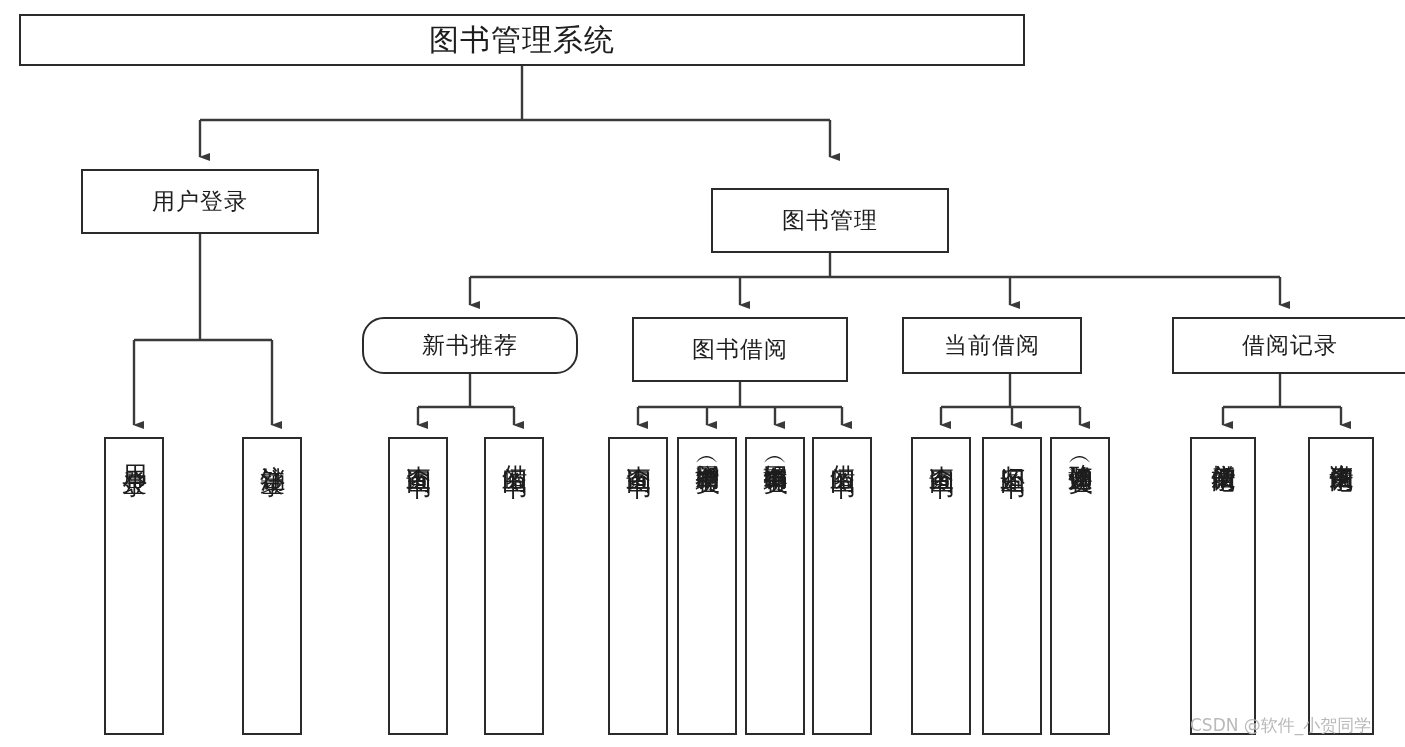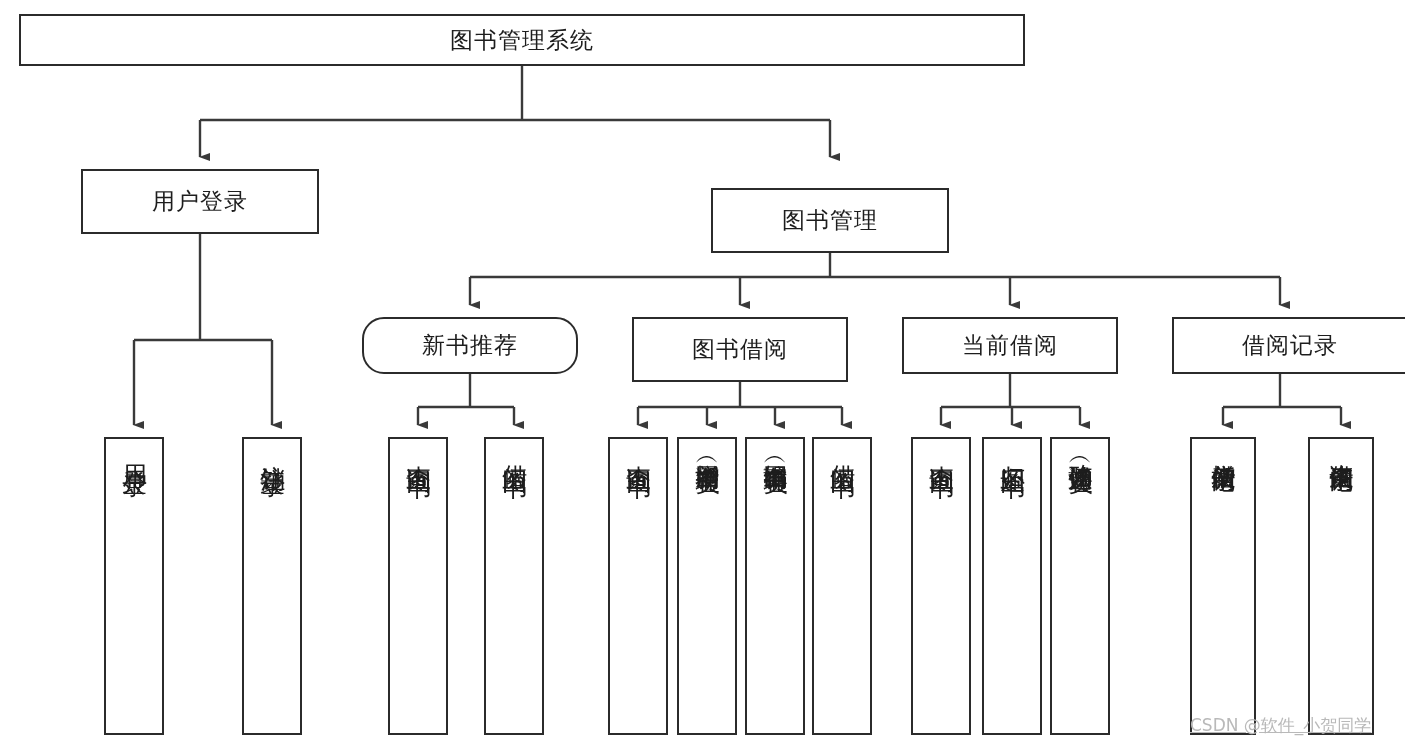--- a/index.html
+++ b/index.html
@@ -41,21 +41,21 @@
     text-align: center;
     line-height: 1.15;
     white-space: nowrap;
   }
   
   .node.horiz .node-label {
     font-size: 23px;
     letter-spacing: 1px;
   }
   .node.root .node-label {
-    font-size: 23px;
+    font-size: 30px;
   }
   
   .node.vert {
     align-items: flex-start;
     justify-content: center;
     padding-top: 6px;
   }
   .node.vert .node-label {
     writing-mode: vertical-rl;
     text-orientation: upright;
@@ -67,21 +67,20 @@
   .node.vert.tall-text .node-label {
     font-size: 24px;
     letter-spacing: 1px;
   }
   .watermark {
     position: absolute;
     color: #b9b9b9;
     font-size: 17px;
     white-space: nowrap;
     font-family: "DejaVu Sans", "Liberation Sans", sans-serif;
-    text-decoration: underline;
   }
 </style>
 </head>
 <body>
 
 <div id="diagram-root">
 
   <svg id="connector-layer" viewBox="0 0 1405 747" width="1405" height="747" xmlns="http://www.w3.org/2000/svg">
     <defs>
       <marker id="arrowhead" markerWidth="10" markerHeight="12" refX="4" refY="10" orient="auto" markerUnits="userSpaceOnUse">
@@ -134,21 +133,21 @@
       </div>
       <div class="node horiz" style="left: 711px; top: 169px; width: 238px; height: 65px; margin-top: 19px;">
         <span class="node-label">图书管理</span>
       </div>
       <div class="node horiz" style="left: 362px; top: 317px; width: 216px; height: 57px; border-radius: 22px;">
         <span class="node-label">新书推荐</span>
       </div>
       <div class="node horiz" style="left: 632px; top: 317px; width: 216px; height: 65px;">
         <span class="node-label">图书借阅</span>
       </div>
-      <div class="node horiz" style="left: 902px; top: 317px; width: 216px; height: 57px;">
+      <div class="node horiz" style="left: 902px; top: 317px; width: 180px; height: 57px;">
         <span class="node-label">当前借阅</span>
       </div>
       <div class="node horiz" style="left: 1172px; top: 317px; width: 236px; height: 57px;">
         <span class="node-label">借阅记录</span>
       </div>
       <div class="node vert" style="left: 104px; top: 437px; width: 60px; height: 298px;">
         <span class="node-label">用户登录</span>
       </div>
       <div class="node vert" style="left: 242px; top: 437px; width: 60px; height: 298px;">
         <span class="node-label">注销登录</span>

